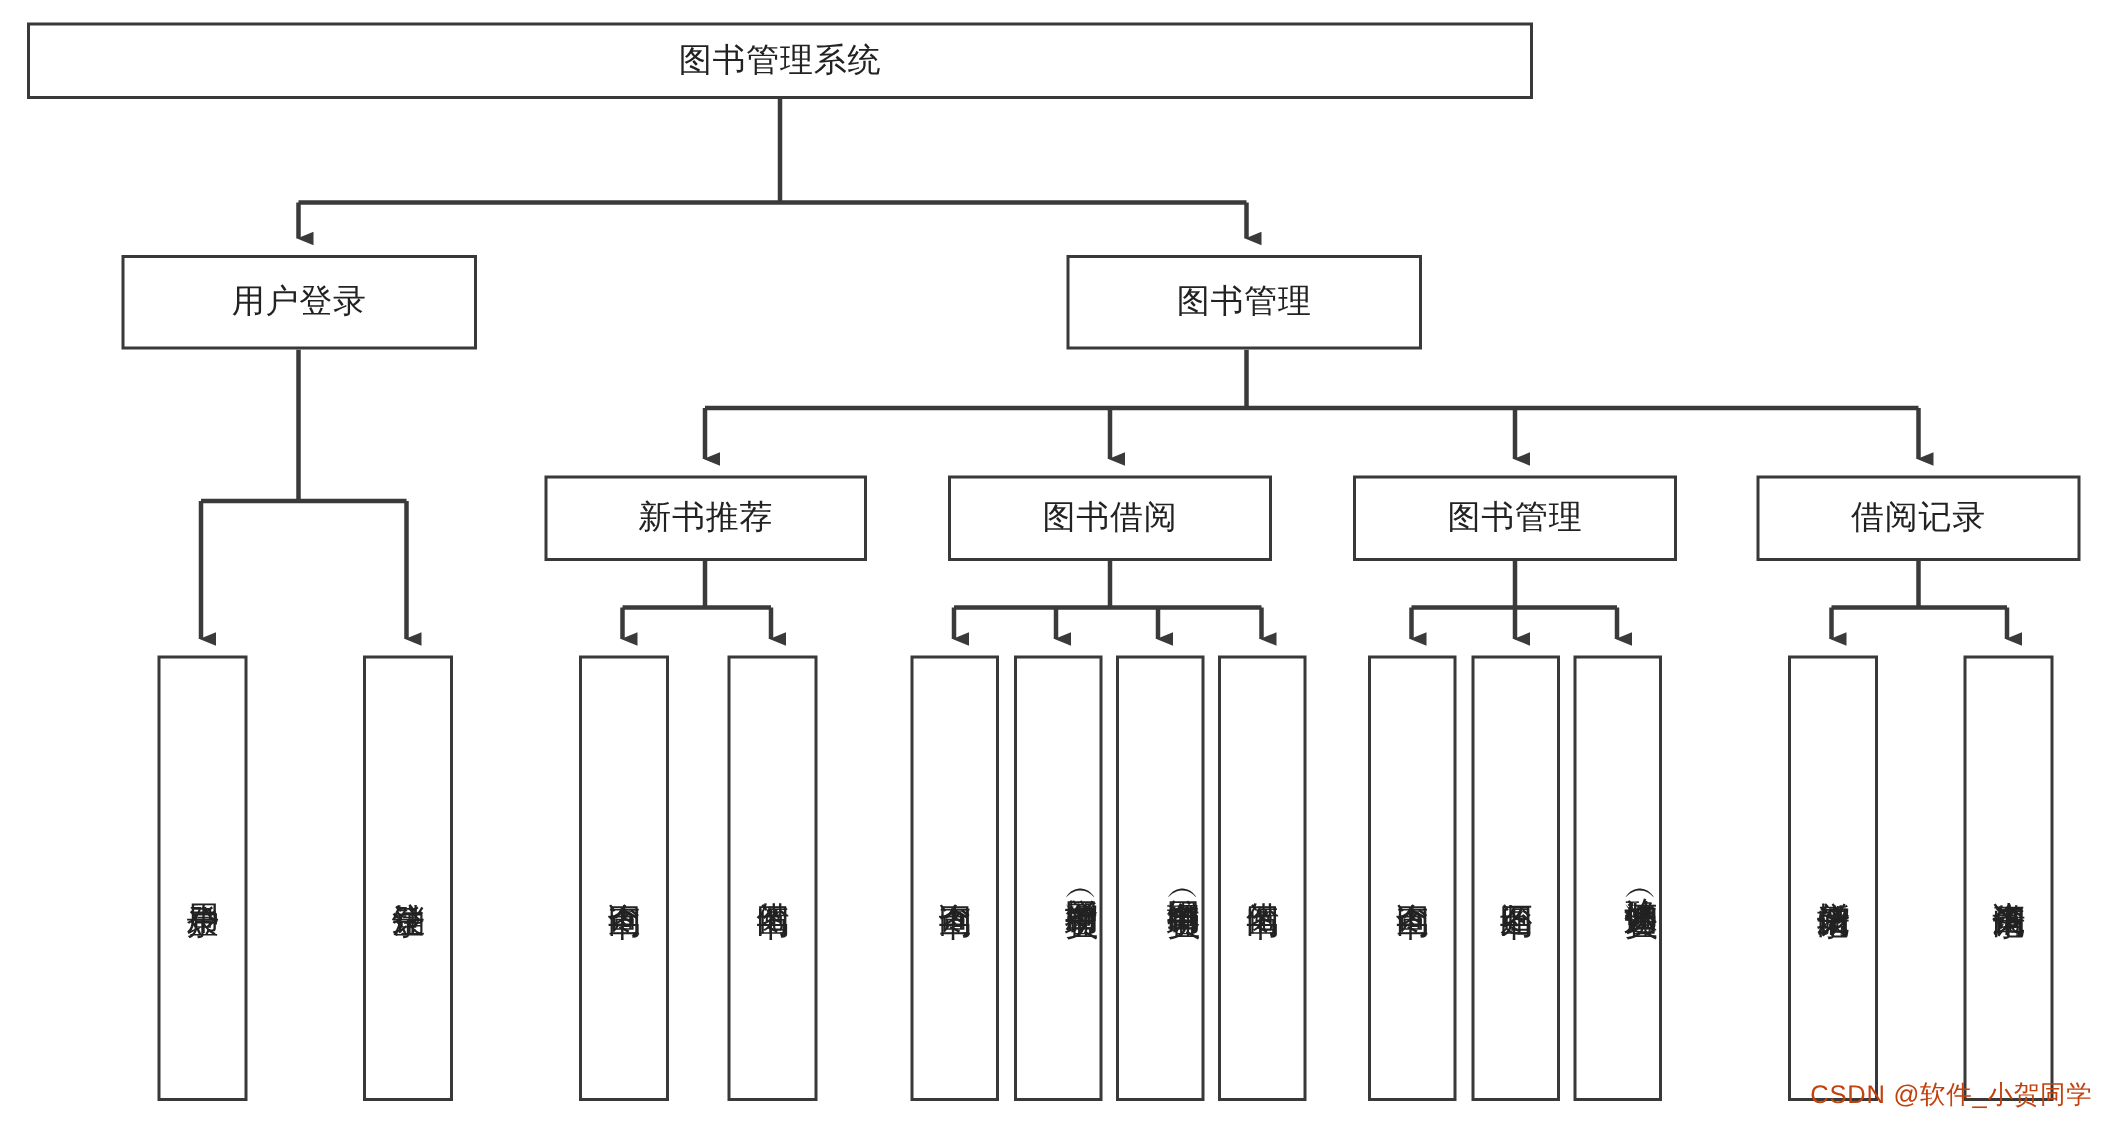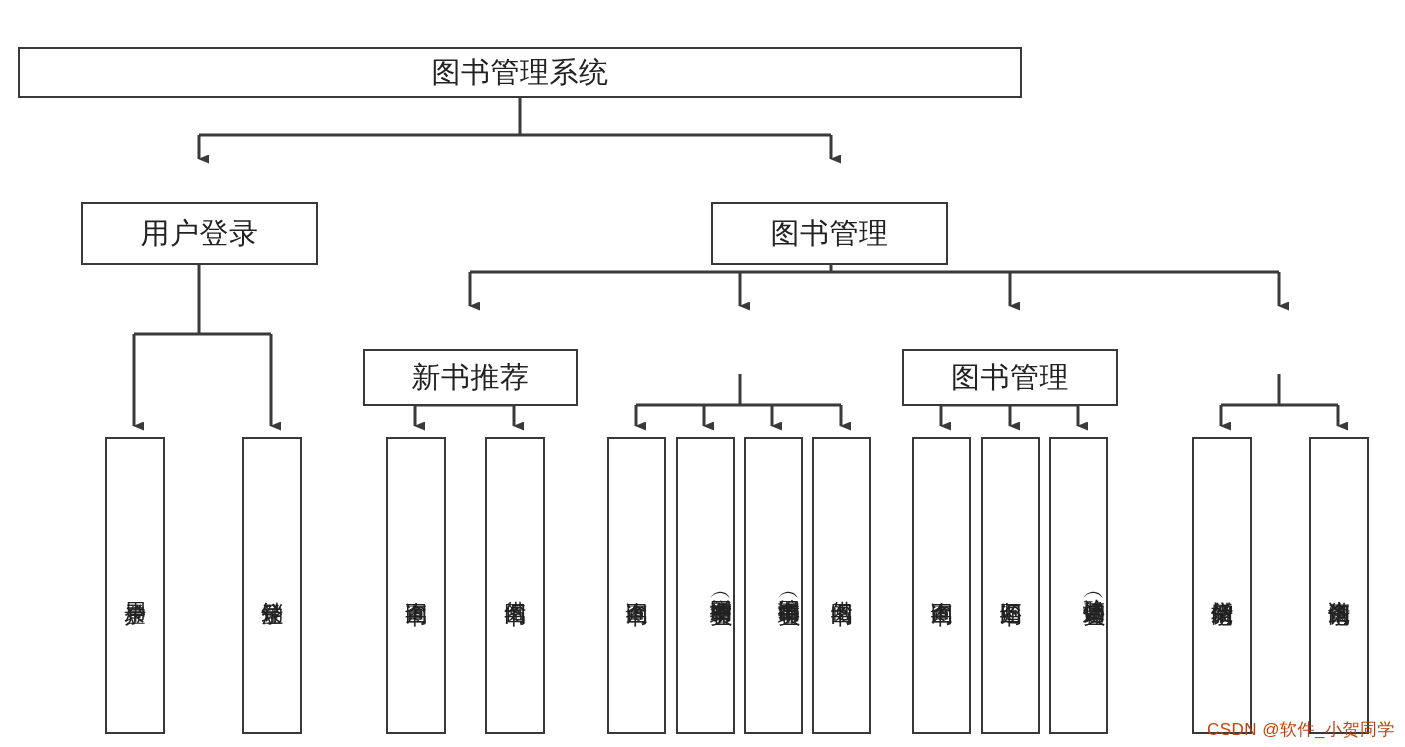--- a/index.html
+++ b/index.html
@@ -30,23 +30,22 @@
     box-sizing: border-box;
     background: #ffffff;
     border: 2px solid #393939;
     display: flex;
     align-items: center;
     justify-content: center;
     color: #222222;
     line-height: 1.12;
   }
   .node.h {
-    font-size: 29px;
+    font-size: 22px;
     letter-spacing: 0.5px;
-    margin-top: 32px;
   }
   .node.v {
     writing-mode: vertical-rl;
     text-orientation: upright;
     font-size: 22px;
     letter-spacing: 1px;
     padding: 4px 0;
     align-items: flex-start;
     justify-content: center;
   }
@@ -131,22 +130,28 @@
   <div class="node h" style="left:81px; top:170px; width:237px; height:63px;">
     <span>用户登录</span>
   </div>
   <div class="node h" style="left:363px; top:317px; width:215px; height:57px;">
     <span>新书推荐</span>
   </div>
 
   <div class="node h" style="left:711px; top:170px; width:237px; height:63px;">
     <span>图书管理</span>
   </div>
+  <div class="node h" style="left:632px; top:317px; width:216px; height:57px;">
+    <span>图书借阅</span>
+  </div>
   <div class="node h" style="left:902px; top:317px; width:216px; height:57px;">
     <span>图书管理</span>
+  </div>
+  <div class="node h" style="left:1171px; top:317px; width:216px; height:57px;">
+    <span>借阅记录</span>
   </div>
 
   <div class="node v mid" style="left:105px; top:437px; width:60px; height:297px; align-items:center;">
     <span class="vtext">用户登录</span>
   </div>
   <div class="node v mid" style="left:242px; top:437px; width:60px; height:297px; align-items:center;">
     <span class="vtext">注销登录</span>
   </div>
 
   <div class="node v mid" style="left:386px; top:437px; width:60px; height:297px; align-items:center;">

